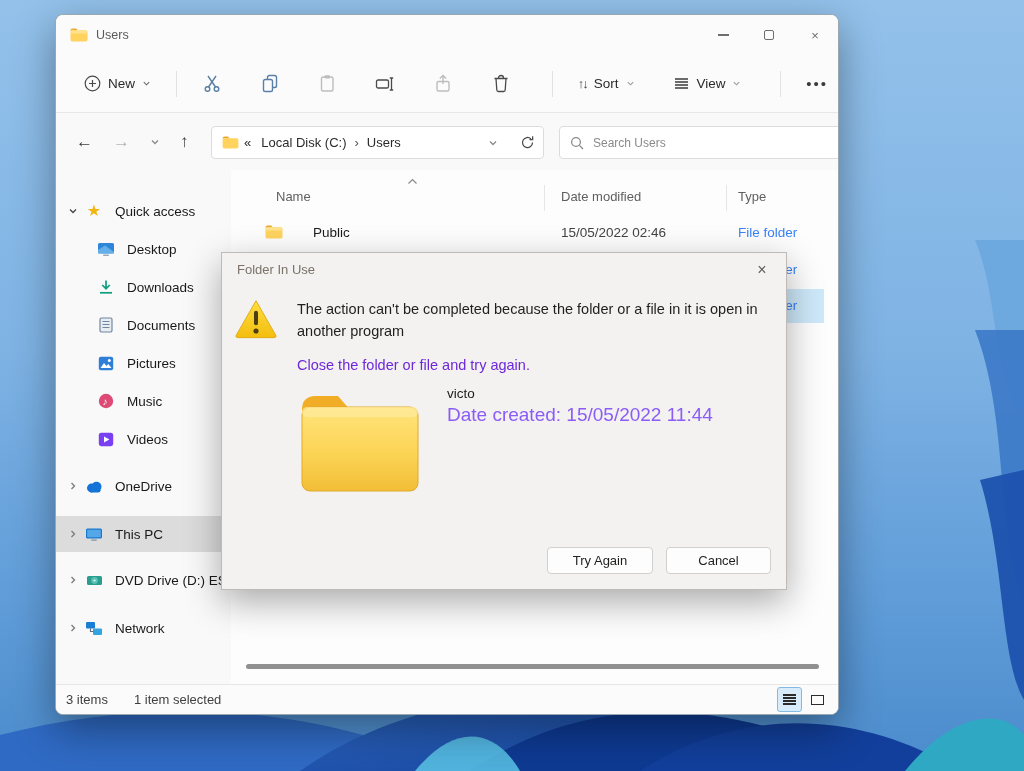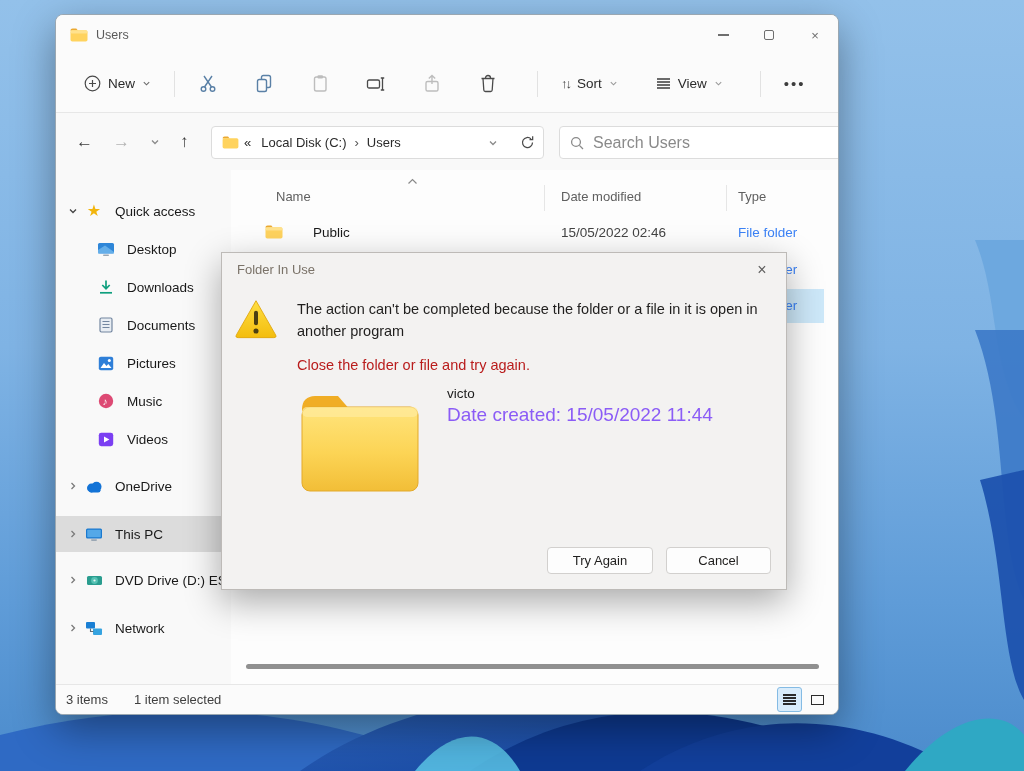--- a/index.html
+++ b/index.html
@@ -19,40 +19,40 @@
   .titlebar { position:absolute; left:0; top:0; right:0; height:40px; display:flex; align-items:center;
     background:#fbfbfb; }
   .titlebar .tleft { display:flex; align-items:center; gap:8px; padding-left:14px; }
   .title-text { font-size:12.5px; color:#5a5a5a; }
   .win-controls { position:absolute; right:0; top:0; height:40px; display:flex; }
   .win-btn { width:46px; height:40px; display:flex; align-items:center; justify-content:center; color:#6e6e6e; font-size:13px; }
   .min-bar { width:11px; height:1.4px; background:#6e6e6e; display:block; }
   .max-box { width:10px; height:10px; border:1.2px solid #6e6e6e; border-radius:2px; display:block; }
 
   .toolbar { position:absolute; left:0; top:40px; right:0; height:58px; display:flex; align-items:center;
-    background:#fbfbfb; border-bottom:1px solid #e7e7e7; padding-left:18px; }
+    background:#fbfbfb; border-bottom:1px solid #e7e7e7; padding-left:18px;justify-content:space-between; }
   .tb-btn { display:flex; align-items:center; gap:7px; padding:7px 10px; border-radius:5px; color:#2b2b2b; font-size:13.5px; }
   .tb-ico { width:40px; height:34px; display:flex; align-items:center; justify-content:center; margin-right:16px; border-radius:5px; }
   .tb-sep { width:1px; height:26px; background:#e2e2e2; margin:0 13px; }
   .chev { display:inline-block; }
   .dots { font-size:15px; letter-spacing:2px; color:#3d3d3d; }
 
   .navbar { position:absolute; left:0; top:98px; right:0; height:57px; display:flex; align-items:center;
     background:#f9f9f9; }
   .nav-arrows { display:flex; align-items:center; gap:20px; padding:0 14px 0 20px; color:#3b3b3b; }
   .nav-arrows .dis { color:#b4b4b4; }
   .nav-ar { font-size:17px; line-height:1; }
   .addr { position:absolute; left:155px; top:13px; width:333px; height:33px; background:#fff;
     border:1px solid #dcdcdc; border-radius:4px; display:flex; align-items:center; padding:0 8px 0 10px; font-size:13px; color:#2b2b2b; }
   .addr .crumb { padding:0 5px; }
   .addr .sep-g { color:#555; padding:0 3px; font-size:13px; }
   .addr .spacer { flex:1; }
   .search { position:absolute; left:503px; top:13px; width:404px; height:33px; background:#fff;
     border:1px solid #dcdcdc; border-radius:4px; display:flex; align-items:center; padding:0 10px; }
-  .search input { border:none; outline:none; flex:1; font-size:16px; color:#1d4ed8; background:transparent;
+  .search input { border:none; outline:none; flex:1; font-size:12px; color:#1d4ed8; background:transparent;
     font-family:"Liberation Sans","DejaVu Sans",sans-serif; }
   .search input::placeholder { color:#8a8a8a; }
 
   
   .sidebar { position:absolute; left:0; top:155px; width:175px; bottom:30px; background:#f9f9f9; }
   .s-item { position:absolute; left:0; width:100%; height:36px; display:flex; align-items:center; font-size:13.5px; color:#191919; }
   .s-item .chv { width:22px; display:flex; justify-content:center; margin-left:6px; }
   .s-item .ic { width:20px; height:18px; display:flex; align-items:center; justify-content:center; margin-right:11px; }
   .s-item.child { padding-left:40px; }
   .s-item.root .ic { margin-left:0; }
@@ -89,21 +89,21 @@
   .vt-sq { width:13px; height:10px; border:1.6px solid #2b2b2b; display:block; }
 
   
   .dialog { position:absolute; left:221px; top:252px; width:566px; height:338px; background:#f3f2f1;
     border:1px solid #bdbab7; box-shadow:0 12px 34px rgba(0,0,0,.33); z-index:50; }
   .dlg-title { position:absolute; left:15px; top:9px; font-size:13px; color:#7a7268; }
   .dlg-close { position:absolute; right:12px; top:5px; font-size:16px; color:#5f5f5f; width:24px; height:24px;
     display:flex; align-items:center; justify-content:center; }
   .dlg-warn { position:absolute; left:12px; top:45px; }
   .dlg-msg { position:absolute; left:75px; top:46px; width:470px; font-size:14.5px; color:#201f1e; line-height:1.5; }
-  .dlg-instr { position:absolute; left:75px; top:104px; font-size:14.5px; color:#b91c1c; }
+  .dlg-instr { position:absolute; left:75px; top:104px; font-size:14.5px; color:#6d28d9; }
   .dlg-folder { position:absolute; left:72px; top:132px; }
   .dlg-iname { position:absolute; left:225px; top:133px; font-size:13.5px; color:#1c1c1c; }
   .dlg-imeta { position:absolute; left:225px; top:151px; font-size:19px; color:#8b5cf6; }
   .dlg-btn { position:absolute; top:294px; height:27px; background:#fdfdfd; border:1px solid #d2d0ce;
     border-radius:4px; font-size:13px; color:#201f1e; display:flex; align-items:center; justify-content:center;
     font-family:"Liberation Sans","DejaVu Sans",sans-serif; }
   .btn-try { left:325px; width:106px; }
   .btn-cancel { left:444px; width:105px; }
 </style>
 </head>

